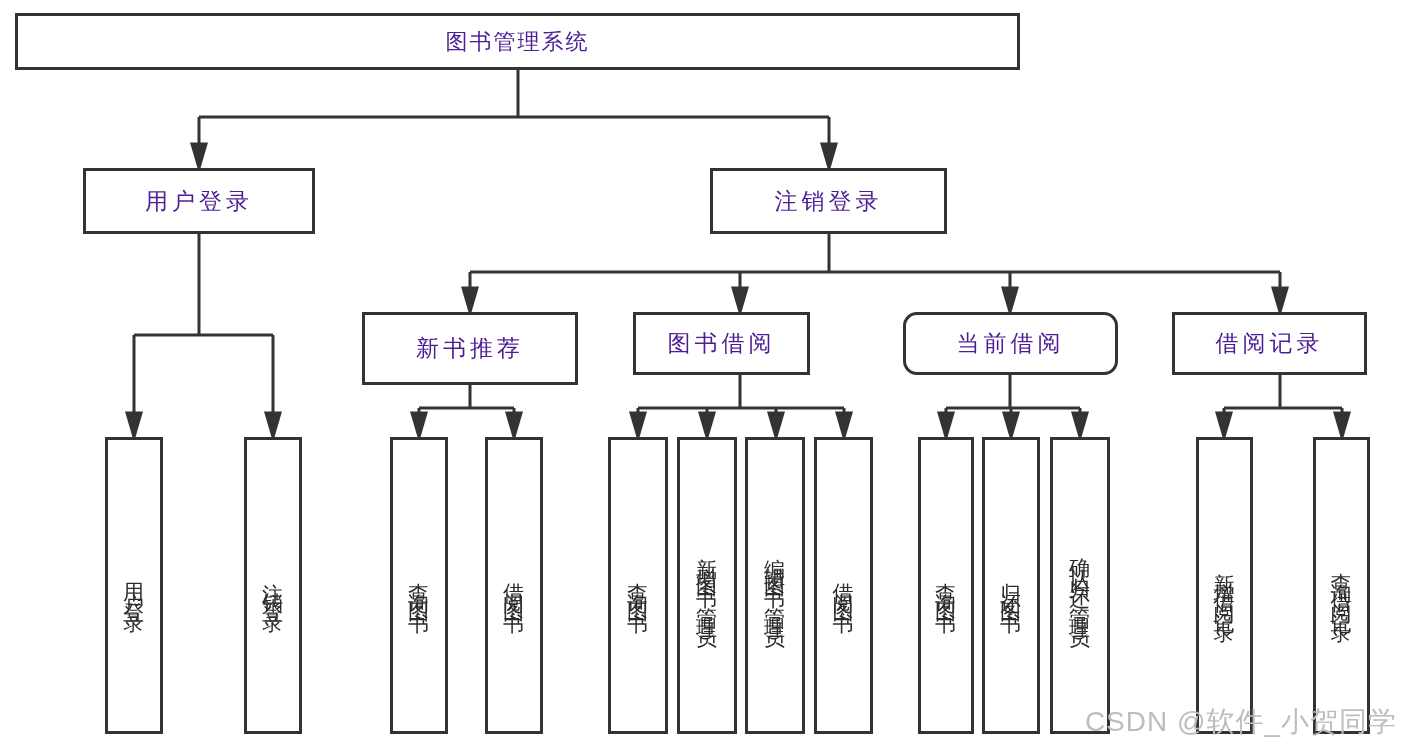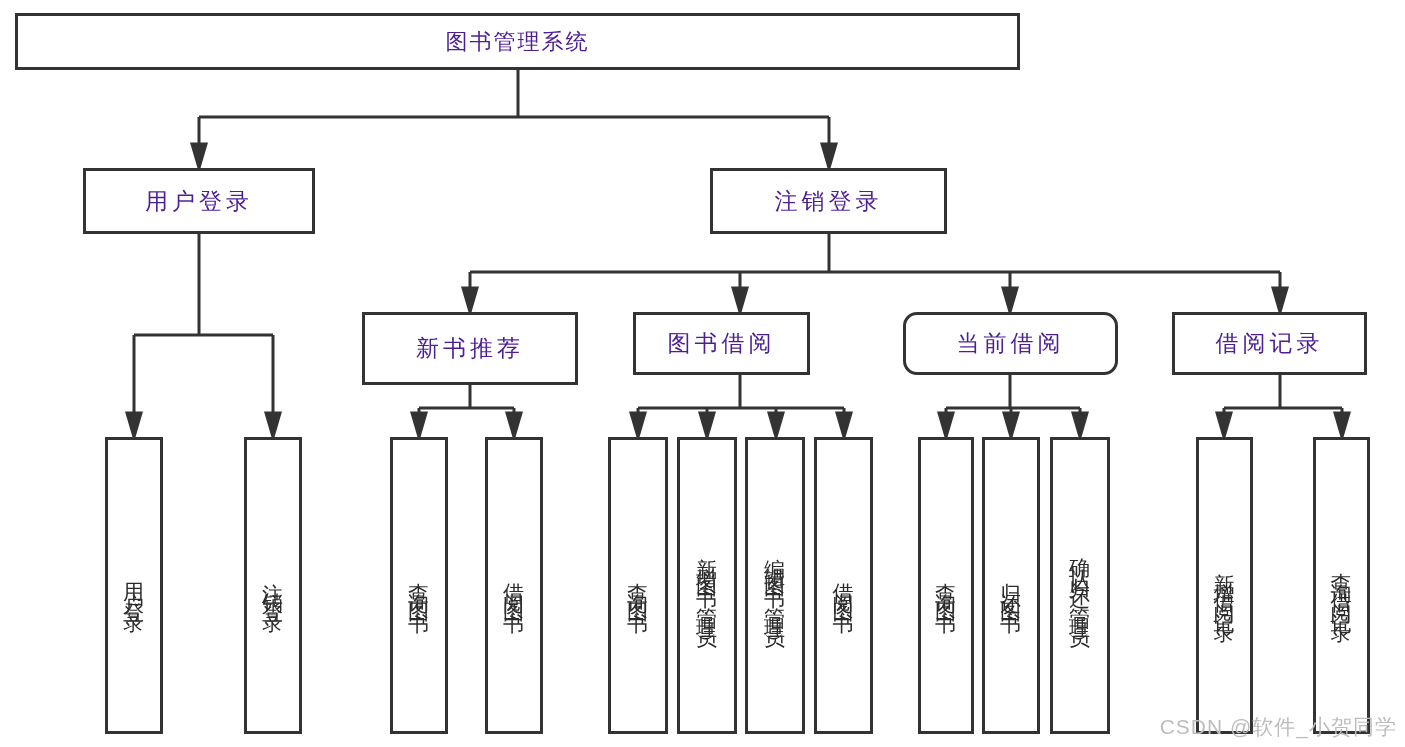--- a/index.html
+++ b/index.html
@@ -36,21 +36,21 @@
     font-size: 21px;
     letter-spacing: 10px;
     line-height: 1;
     color: #2b2b2b;
   }
   #watermark {
     position: absolute;
     right: 8px;
     bottom: 6px;
     z-index: 3;
-    font-size: 21px;
+    font-size: 28px;
     color: #bdbdbd;
     letter-spacing: 1px;
     white-space: nowrap;
   }
 </style>
 </head>
 <body>
 
 <div id="canvas">
 

